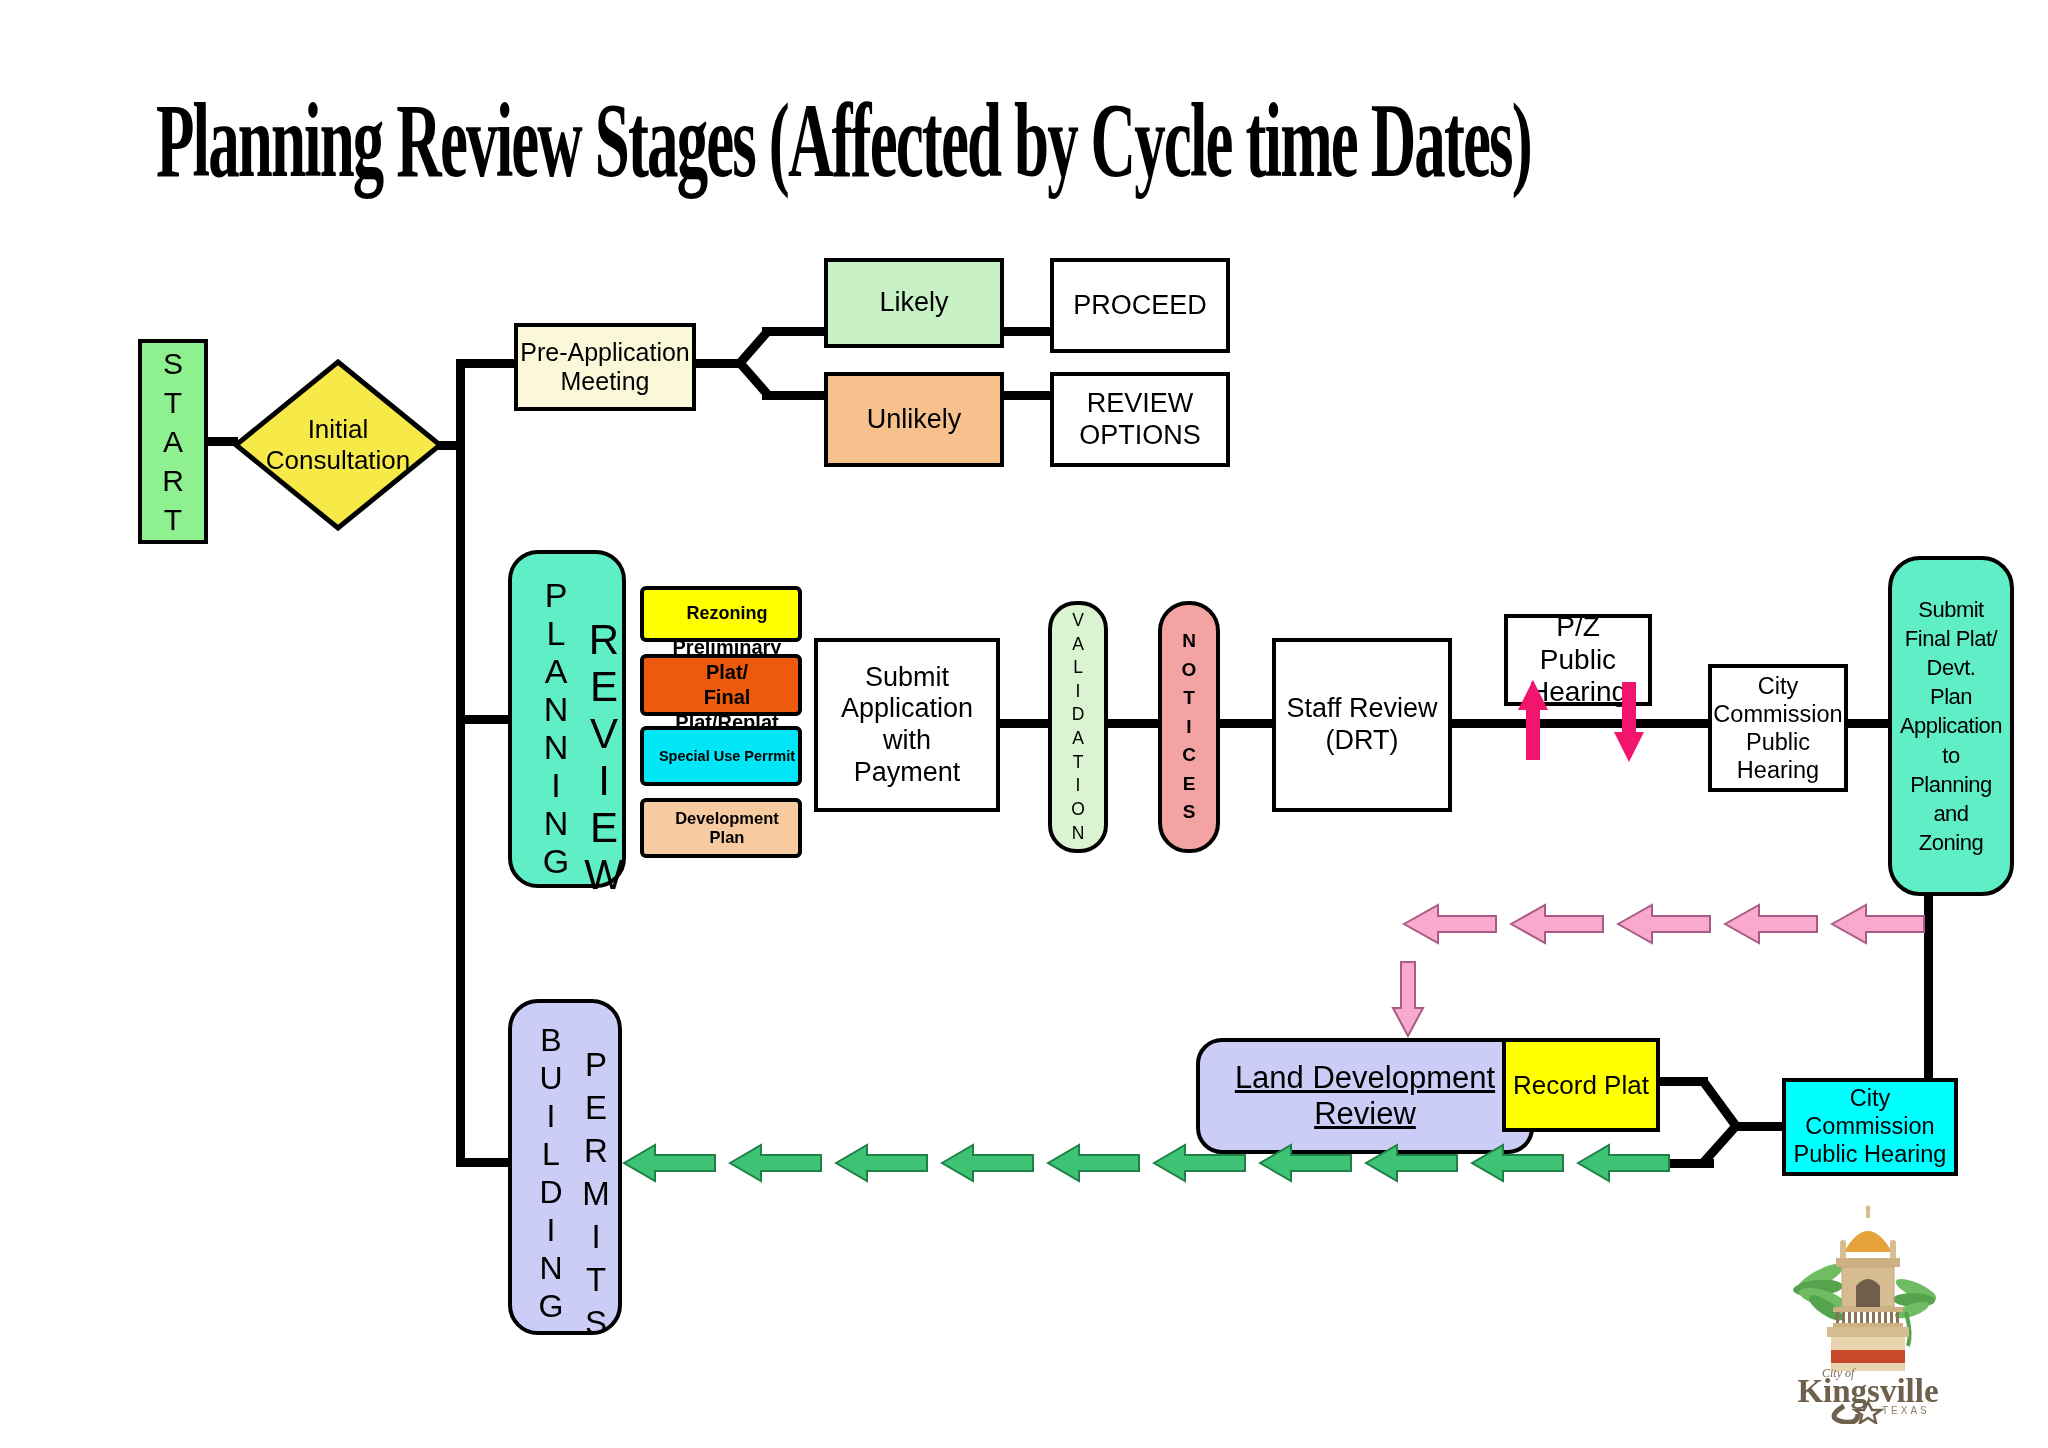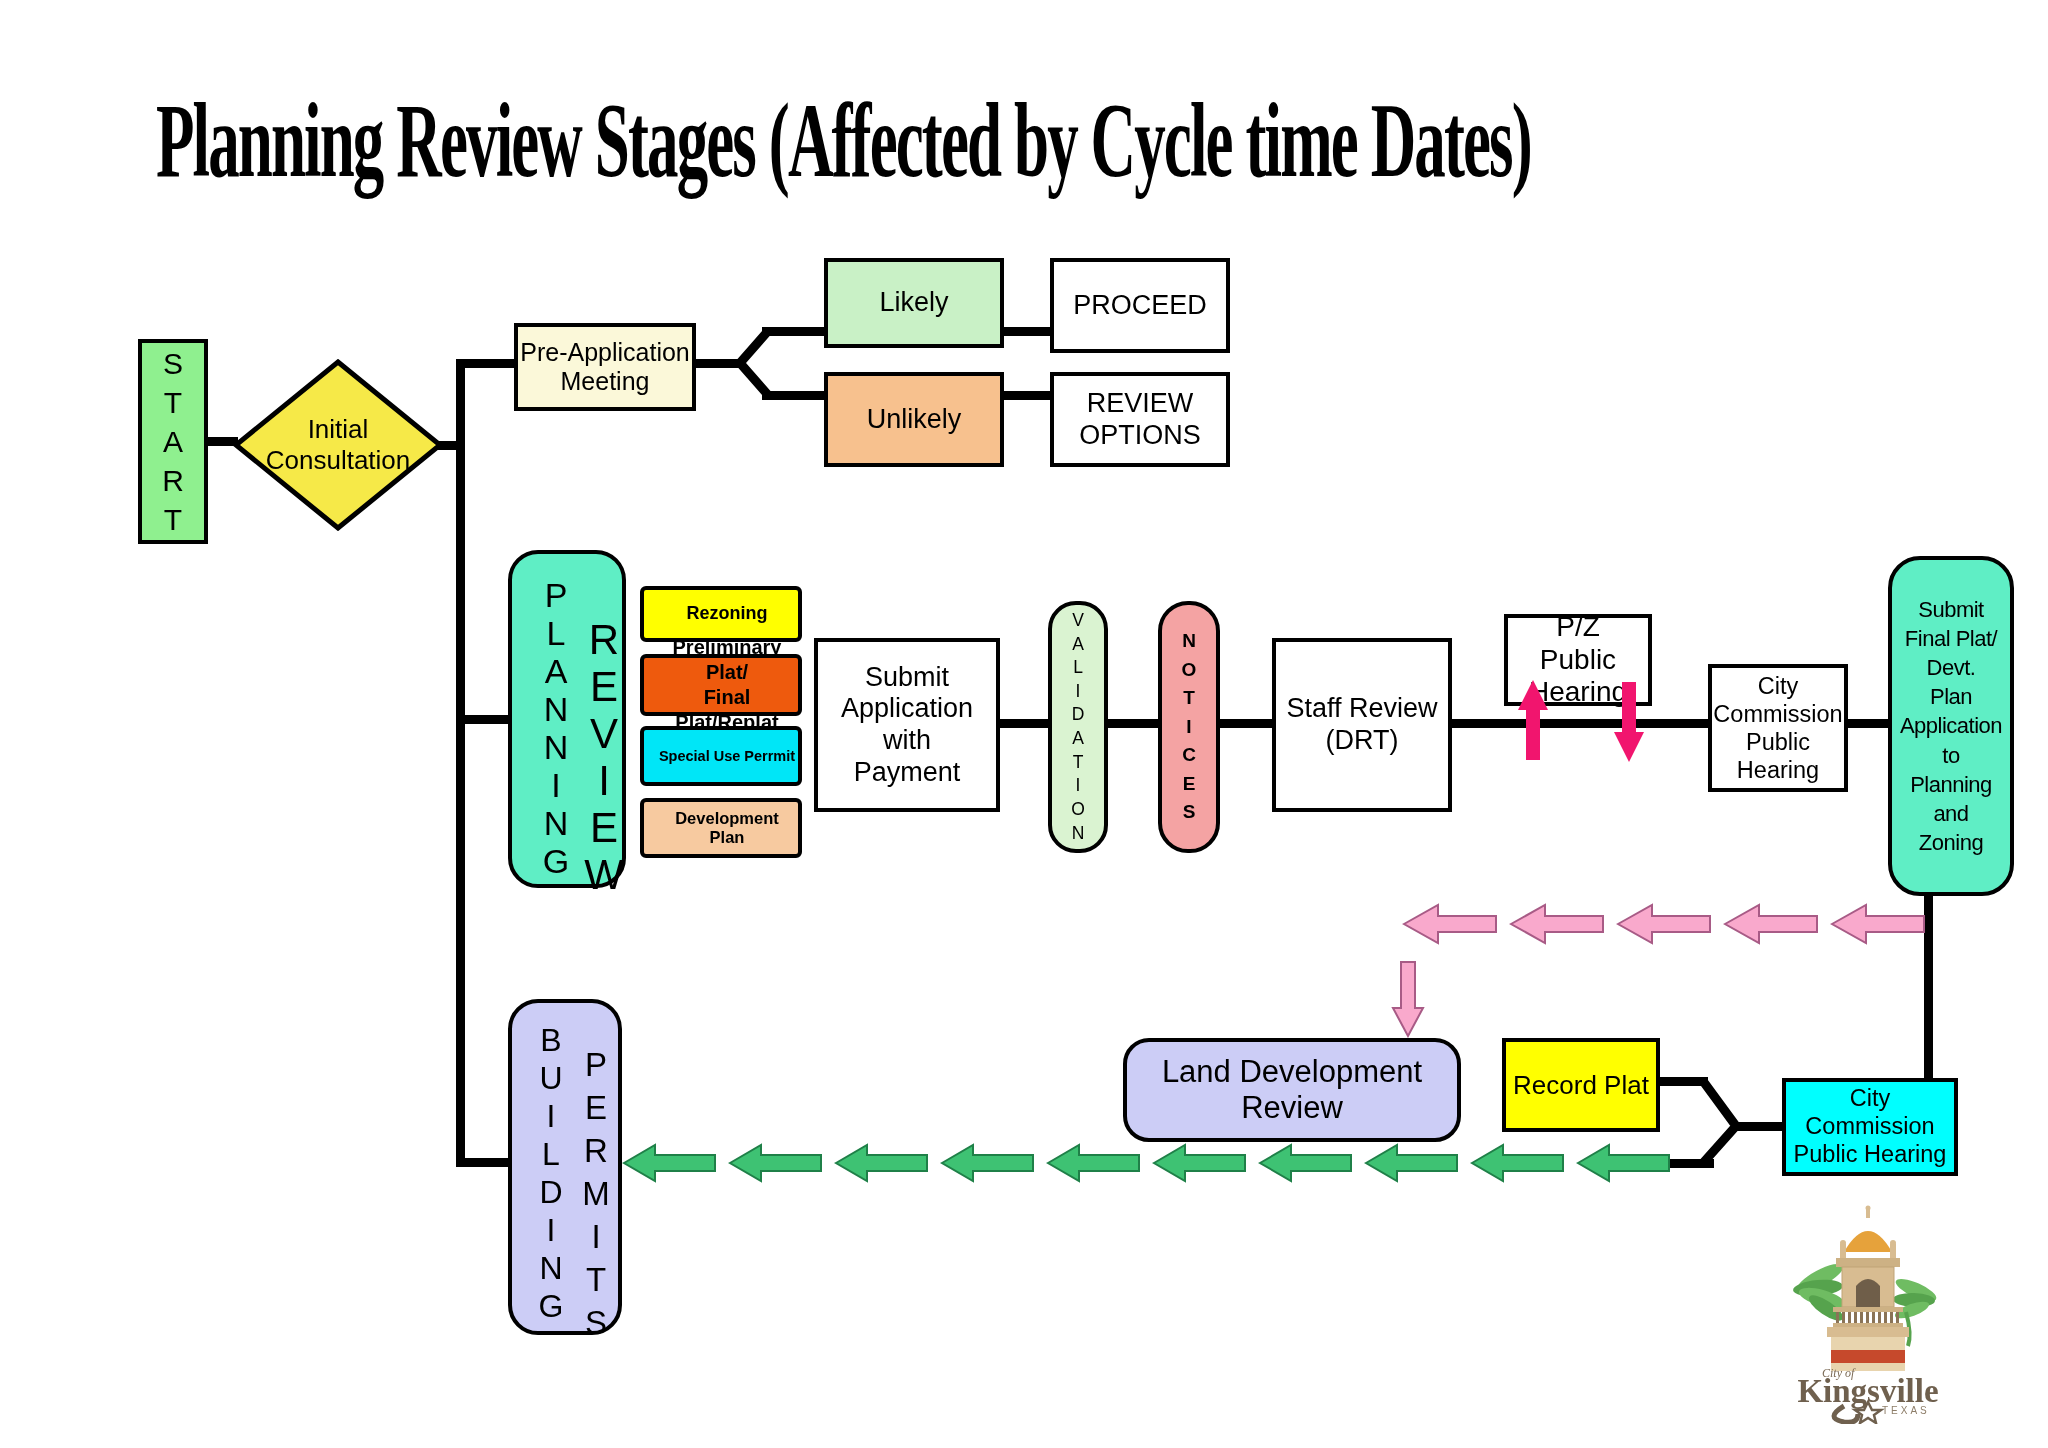--- a/index.html
+++ b/index.html
@@ -37,21 +37,21 @@
   .specuse{left:640px;top:710px;width:162px;height:60px;background:var(--pill-cyan,#00e6f7);font-size:14.5px;}
   .devplan{left:640px;top:782px;width:162px;height:60px;background:var(--pill-peach,#f7caa0);font-size:16.5px;}
   .subapp{left:814px;top:622px;width:186px;height:174px;}
   .validation{left:1048px;top:585px;width:60px;height:252px;background:var(--pale-green,#daf3d1);border-radius:28px;font-size:17.5px;line-height:1.35;}
   .notices{left:1158px;top:585px;width:62px;height:252px;background:var(--salmon,#f4a3a3);border-radius:30px;font-size:19px;font-weight:bold;line-height:1.5;}
   .staff{left:1272px;top:622px;width:180px;height:174px;}
   .pz{left:1504px;top:598px;width:148px;height:92px;font-size:28px;text-align:center;}
   .applicant{left:1504px;top:730px;width:180px;height:106px;font-size:26px;line-height:1.18;}
   .ccwhite{left:1708px;top:648px;width:140px;height:128px;font-size:23.5px;line-height:1.2;}
   .subfinal{left:1888px;top:540px;width:126px;height:340px;background:var(--teal,#5feec5);border-radius:32px;font-size:22px;line-height:1.32;letter-spacing:-0.5px;}
-  .ldr{left:1123px;top:1022px;width:338px;height:104px;background:var(--lavender,#cccdf6);border-radius:26px;font-size:31px;}
+  .ldr{left:1196px;top:1022px;width:338px;height:116px;background:var(--lavender,#cccdf6);border-radius:26px;font-size:31px;text-decoration:underline;}
   .recplat{left:1502px;top:1022px;width:158px;height:94px;background:var(--pill-yellow,#ffff00);font-size:26px;}
   .cccyan{left:1782px;top:1062px;width:176px;height:98px;background:var(--cyan,#00ffff);font-size:23.5px;line-height:1.18;}
   .building{left:508px;top:983px;width:114px;height:336px;background:var(--lavender,#cccdf6);}
   .building .w1{left:18px;top:18px;width:42px;font-size:32px;line-height:38px;}
   .building .w2{left:62px;top:40px;width:44px;font-size:33px;line-height:43px;}
 
   .arrow-row{position:absolute;display:flex;gap:11px;}
   .pink-row{left:1402px;top:886px;}
   .green-row{left:622px;top:1126px;}
   .abs{position:absolute;}

